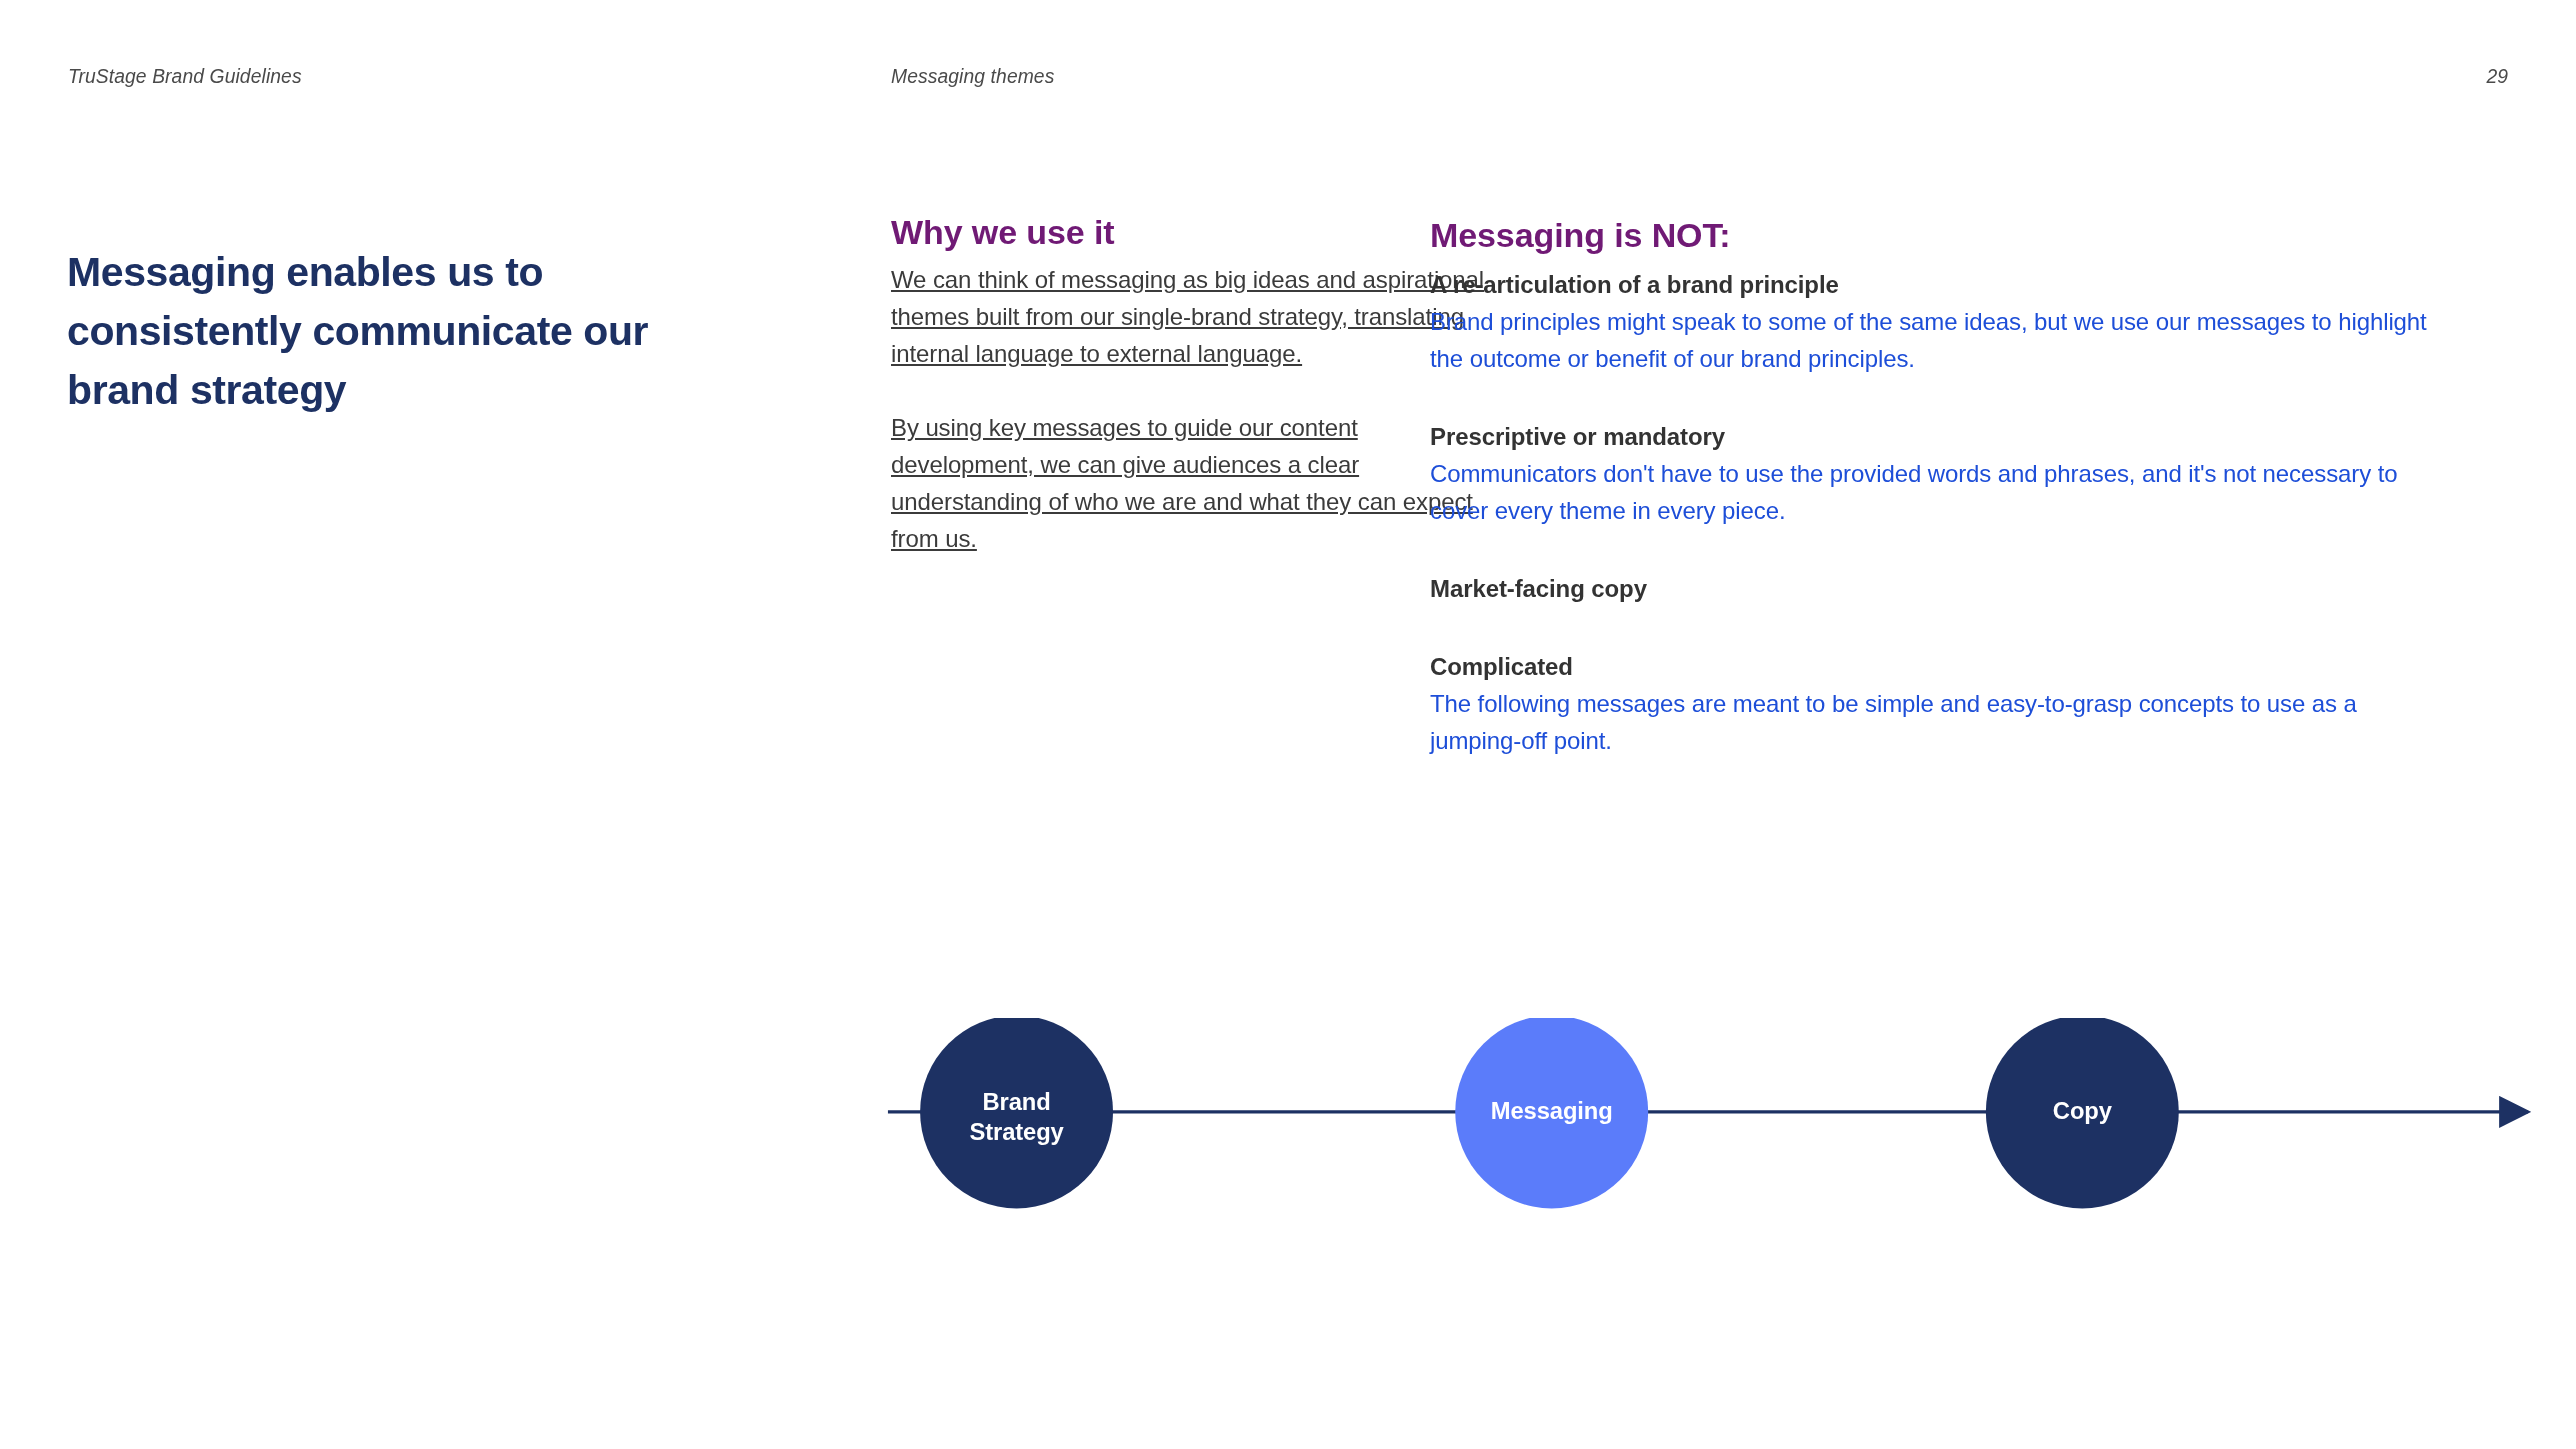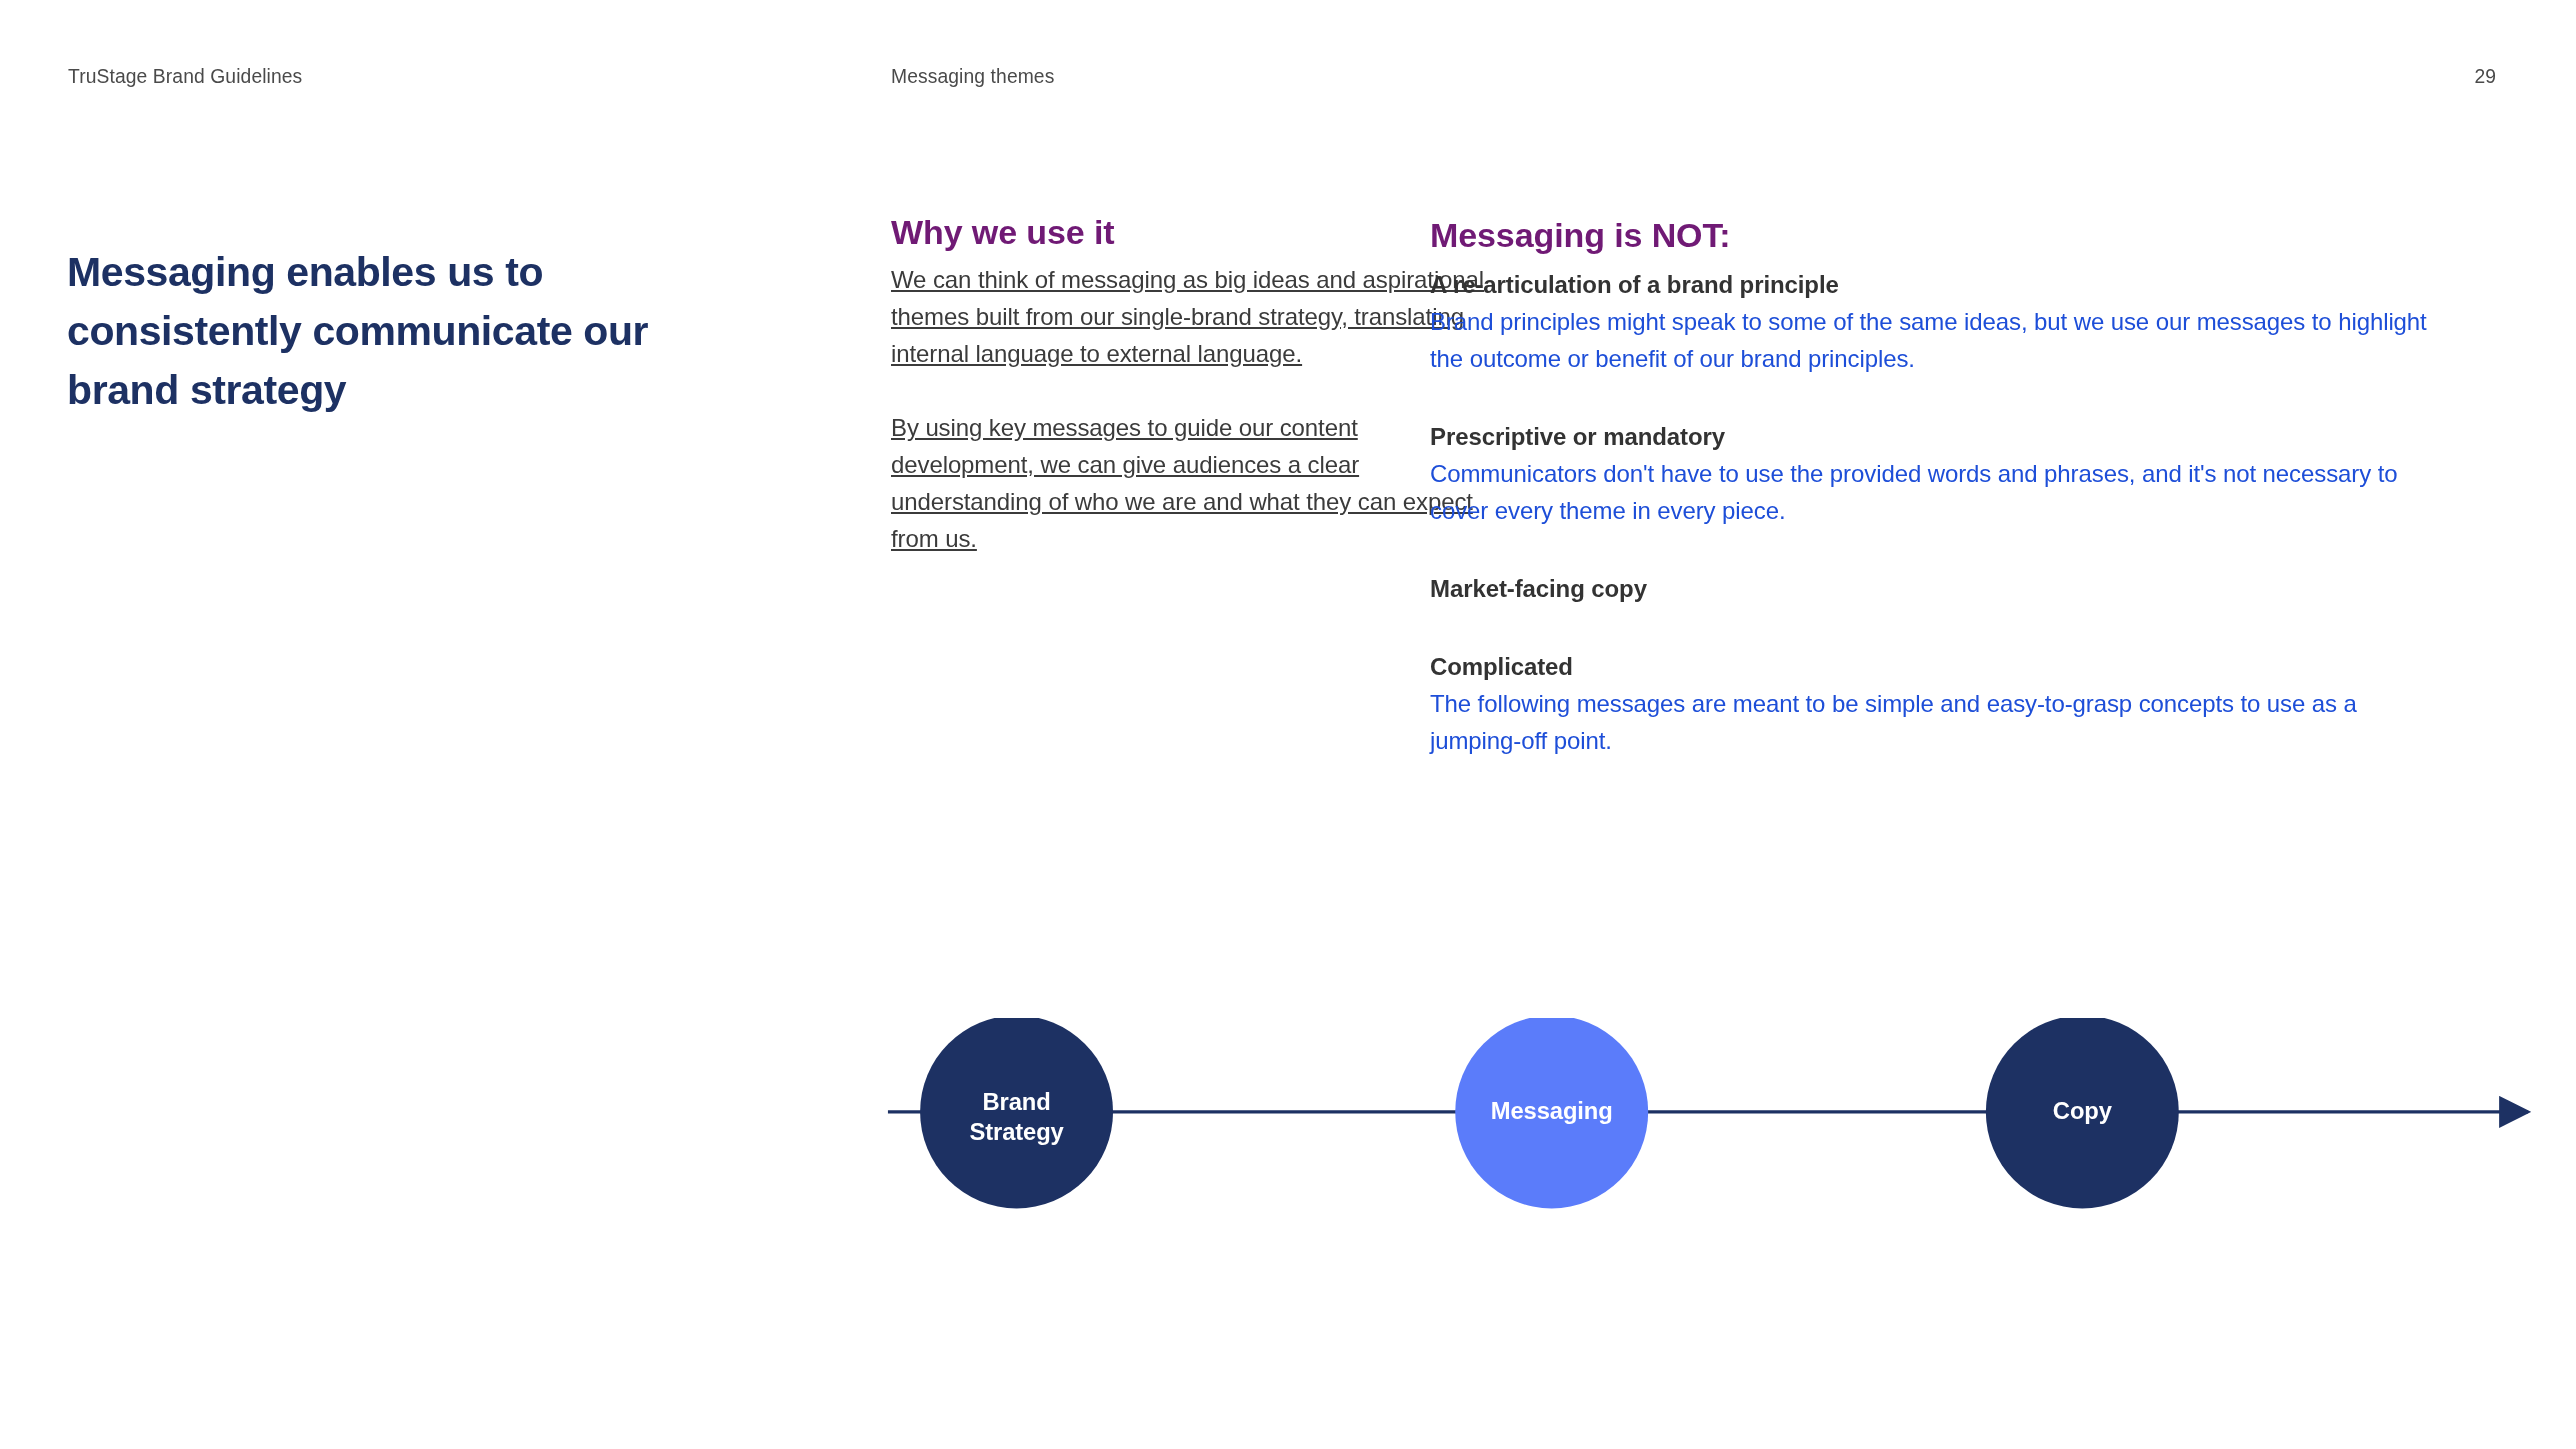--- a/index.html
+++ b/index.html
@@ -18,20 +18,21 @@
     -webkit-font-smoothing: antialiased;
   }
 
   
   .page-header {
     position: absolute;
     top: 64px;
     left: 0;
     width: 2576px;
     height: 26px;
+    font-style: italic;
   }
   .hdr-left {
     position: absolute;
     left: 68px;
     top: 0;
     font-size: 19.3px;
     line-height: 26px;
     color: #4a4a4a;
     letter-spacing: 0.1px;
     white-space: nowrap;
@@ -41,21 +42,21 @@
     left: 891px;
     top: 0;
     font-size: 19.3px;
     line-height: 26px;
     color: #4a4a4a;
     letter-spacing: 0.1px;
     white-space: nowrap;
   }
   .hdr-page-no {
     position: absolute;
-    right: 80px;
+    right: 68px;
     top: 0;
     font-size: 19.3px;
     line-height: 26px;
     color: #4a4a4a;
     text-align: right;
     white-space: nowrap;
   }
 
   
   .headline {

